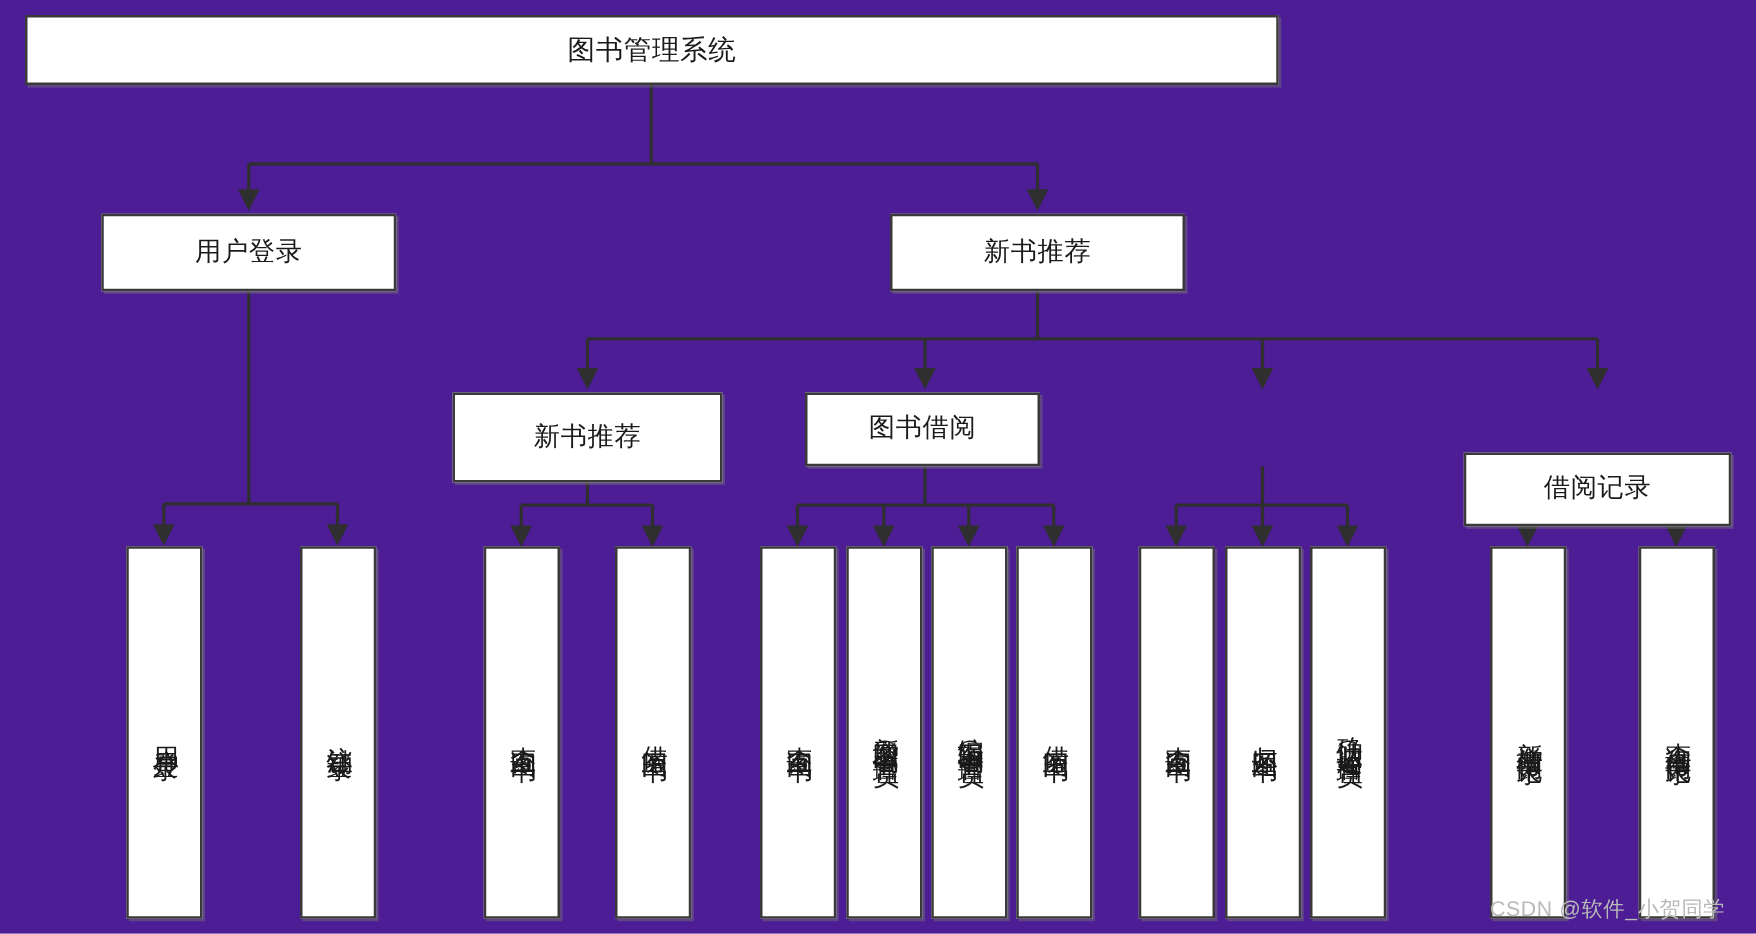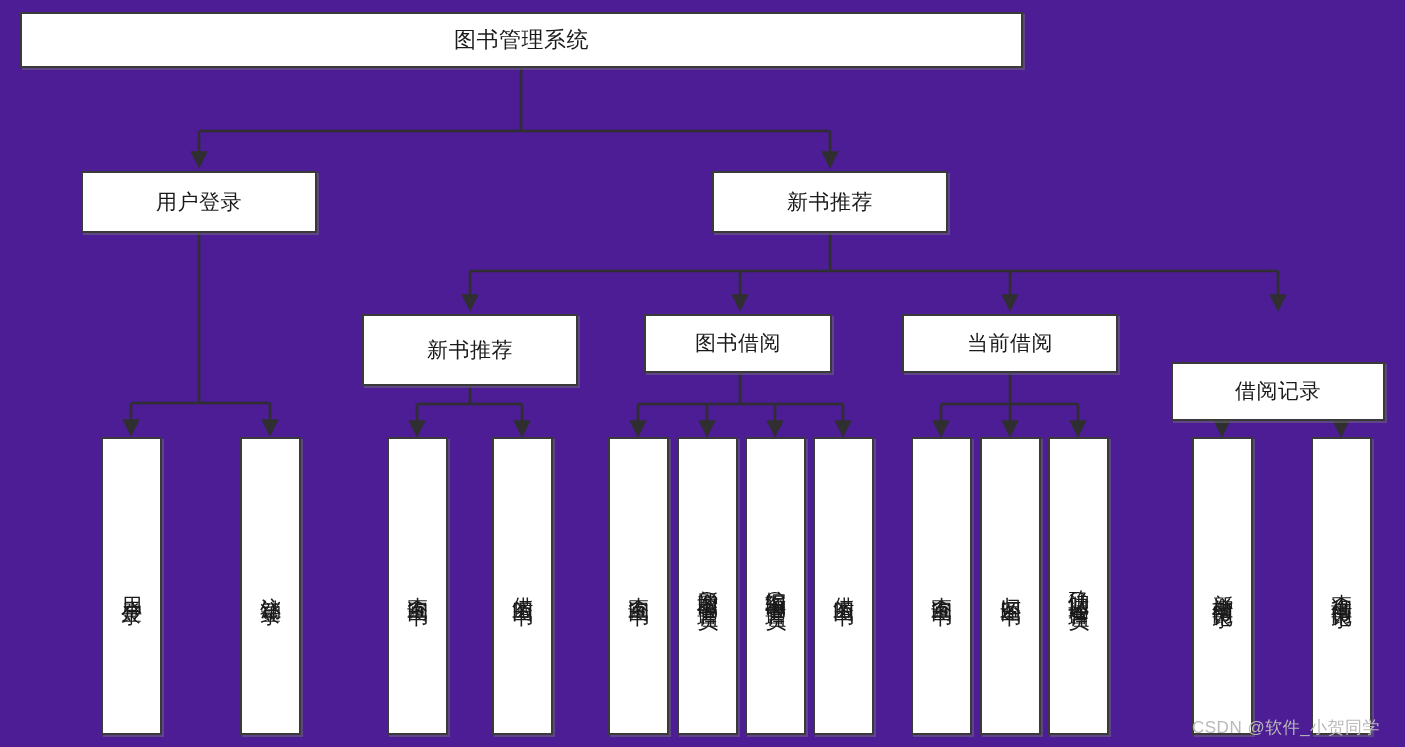--- a/index.html
+++ b/index.html
@@ -134,23 +134,20 @@
   <div class="node" style="left:712px; top:171px; width:236px; height:62px;">
     <span class="label">新书推荐</span>
   </div>
 
   <div class="node" style="left:362px; top:314px; width:216px; height:72px;">
     <span class="label">新书推荐</span>
   </div>
   <div class="node" style="left:632px; top:314px; width:188px; height:59px;margin-left:12px;">
     <span class="label">图书借阅</span>
   </div>
-  <div class="node" style="left:902px; top:314px; width:216px; height:59px;">
-    <span class="label">当前借阅</span>
-  </div>
   <div class="node" style="left:1171px; top:314px; width:214px; height:59px;margin-top:48px;">
     <span class="label">借阅记录</span>
   </div>
 
   <div class="node vertical" style="left:101px; top:437px; width:61px; height:298px;">
     <span class="label">用户登录</span>
   </div>
   <div class="node vertical" style="left:240px; top:437px; width:61px; height:298px;">
     <span class="label">注销登录</span>
   </div>

